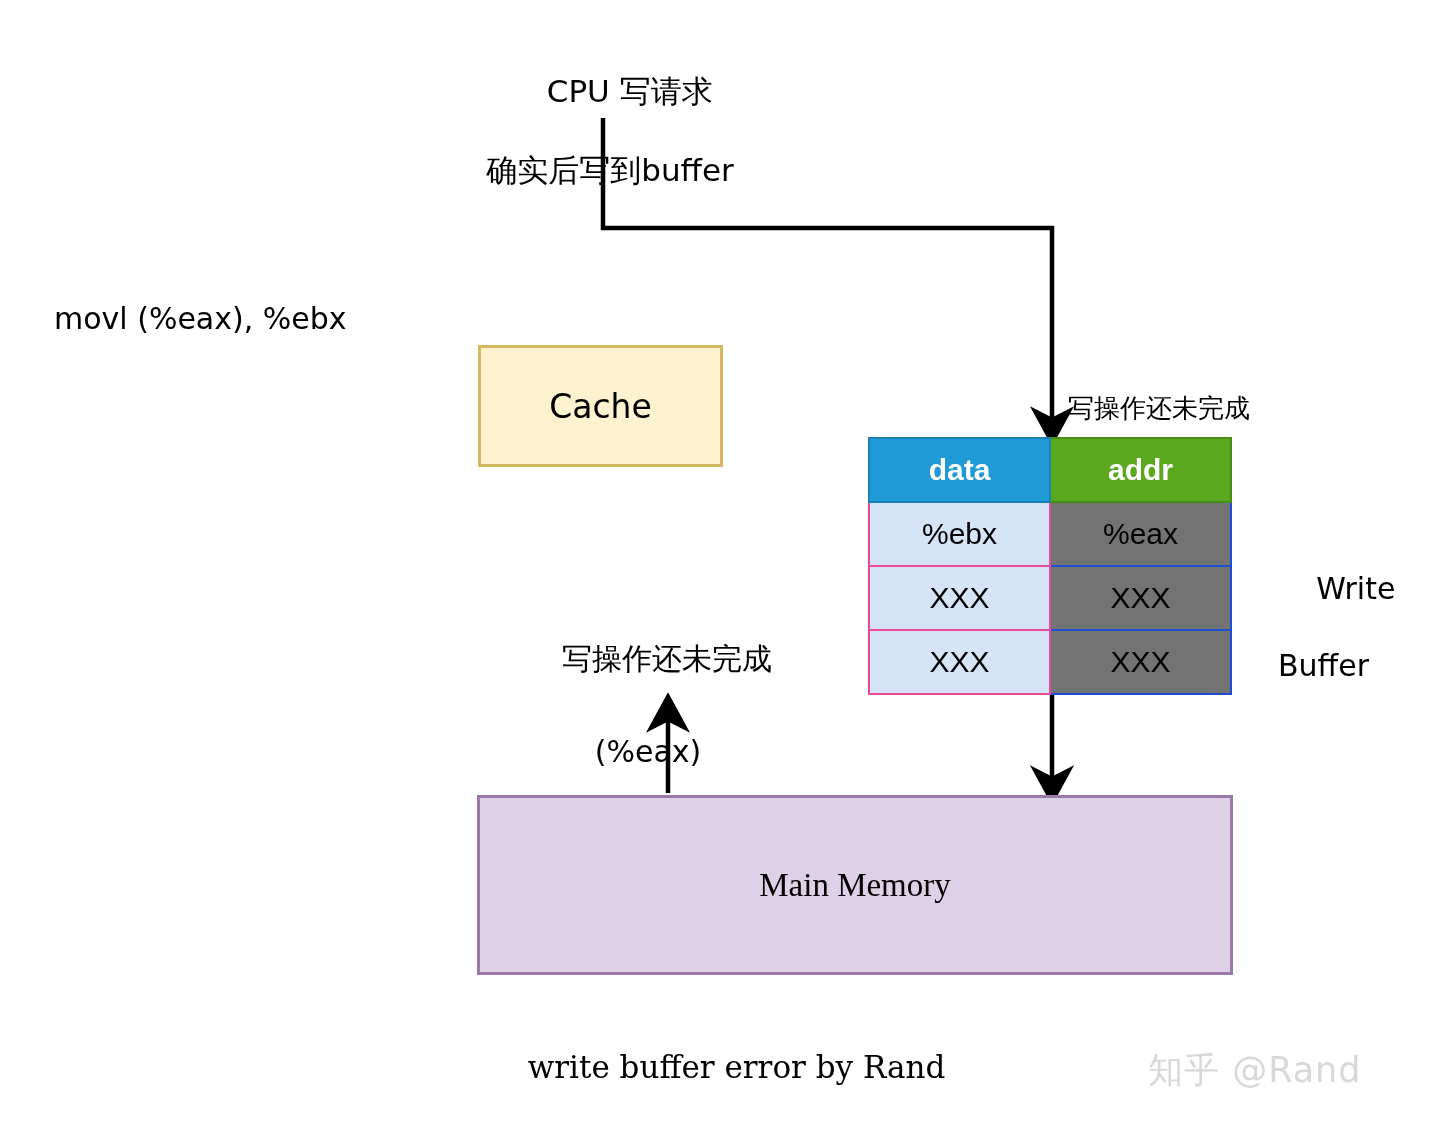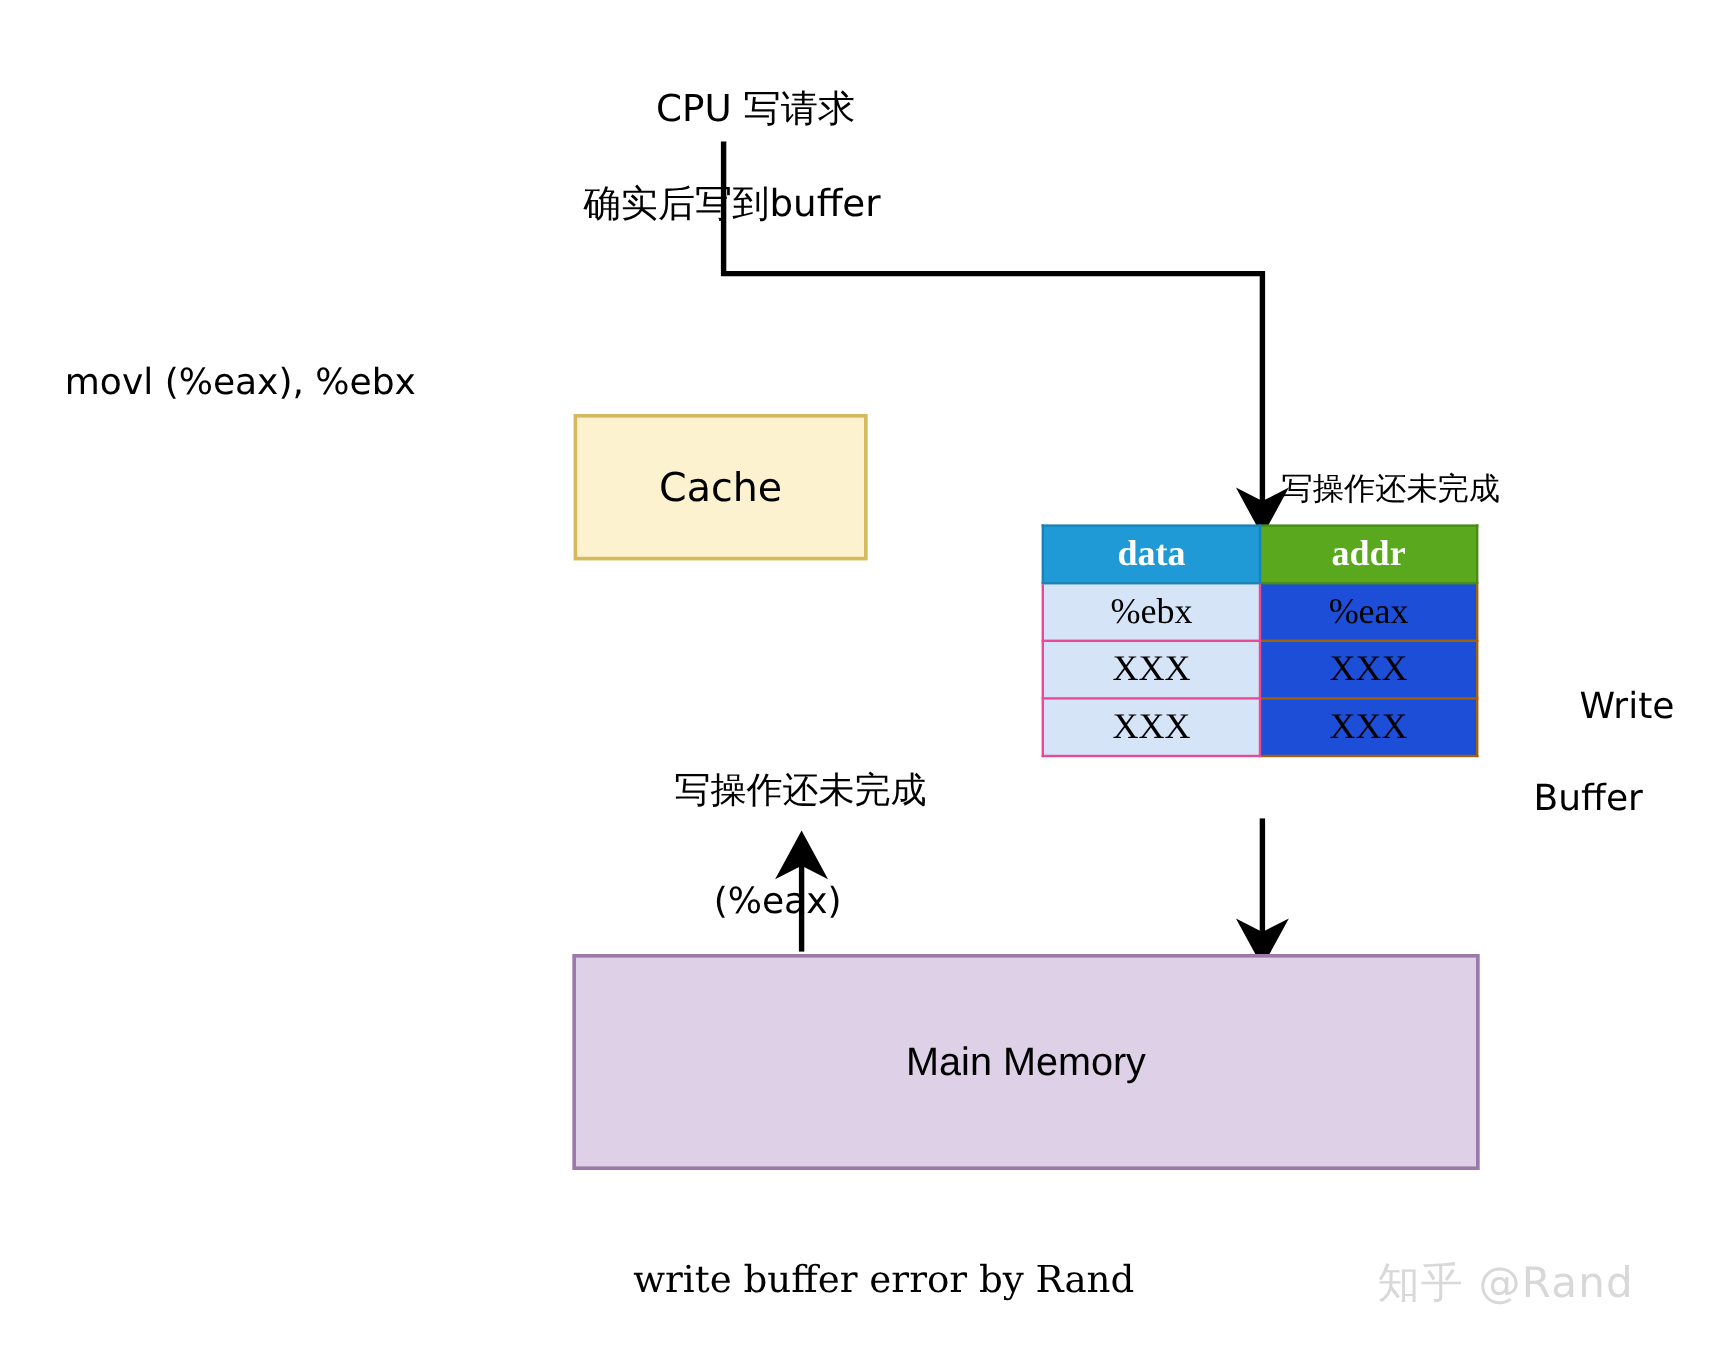--- a/index.html
+++ b/index.html
@@ -73,46 +73,46 @@
   #wb-table {
     position: absolute;
     left: 868px;
     top: 437px;
     width: 364px;
     border-collapse: collapse;
     table-layout: fixed;
   }
   #wb-table th, #wb-table td {
     width: 50%;
-    height: 48px;
+    height: 64px;
     text-align: center;
     font-size: 30px;
     padding: 0;
     box-sizing: border-box;
-    font-family: Liberation Serif, serif;
+    font-family: Liberation Sans, sans-serif;
   }
   #wb-table th.col-data {
     background: #1f9ad6;
     color: #ffffff;
     border: 2px solid #1983b7;
   }
   #wb-table th.col-addr {
     background: #5aa81e;
     color: #ffffff;
     border: 2px solid #4a8c18;
   }
   #wb-table td.cell-data {
     background: #d6e4f7;
     color: #000000;
     border: 2px solid #ec4899;
   }
   #wb-table td.cell-addr {
-    background: #1d4ed8;
+    background: #737373;
     color: #000000;
-    border: 2px solid #a16207;
+    border: 2px solid #1d4ed8;
   }
 
   
   #pending-label {
     left: 1068px;
     top: 392px;
     font-size: 26px;
   }
   #wb-caption {
     left: 1278px;
@@ -143,21 +143,21 @@
     box-sizing: border-box;
   }
   #mm-box .cap {
     position: absolute;
     left: 0; right: 0;
     top: 50%;
     transform: translateY(-50%);
     text-align: center;
     font-size: 33px;
     color: #000;
-    font-family: Liberation Sans, sans-serif;
+    font-family: Liberation Serif, serif;
   }
 
   
   #bottom-caption {
     left: 15px;
     top: 1048px;
     width: 1443px;
     text-align: center;
     font-size: 31px;
     font-family: "DejaVu Serif", serif;

